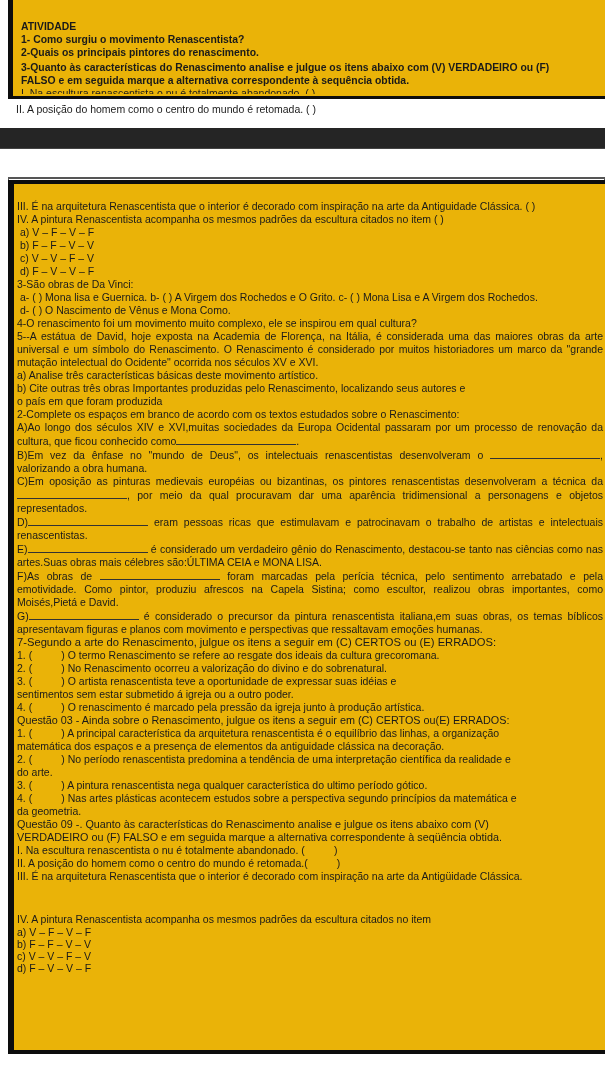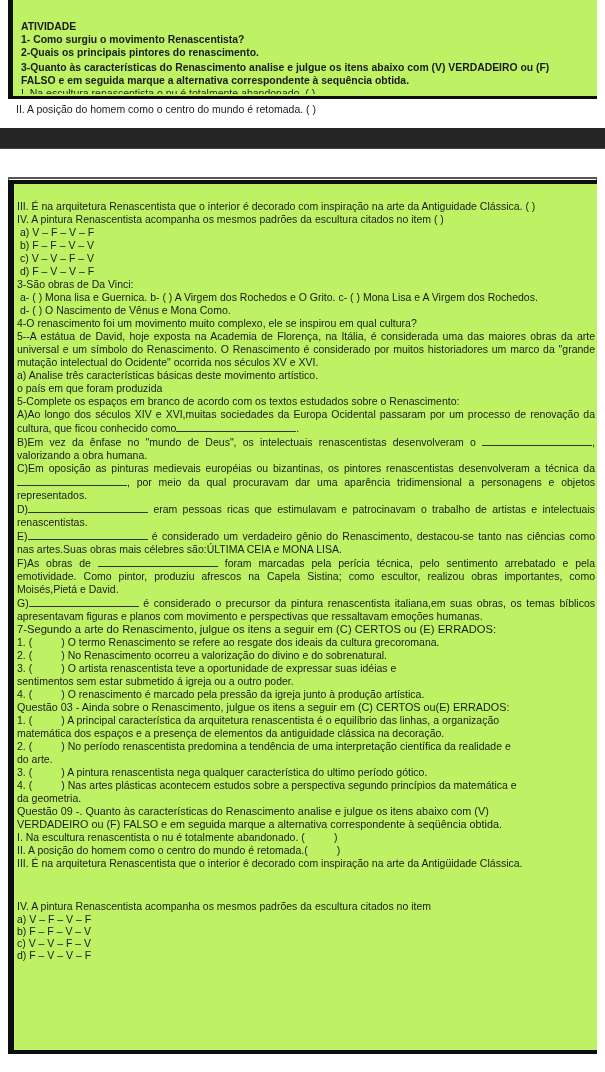--- a/index.html
+++ b/index.html
@@ -1,20 +1,20 @@
 <!DOCTYPE html>
 <html><head>
   <meta charset="utf-8">
   <style>
     html, body { margin: 0; padding: 0; background: #ffffff; }
     body {
       width: 605px; height: 1072px; position: relative; overflow: hidden;
       font-family: "Liberation Sans", sans-serif; color: #1a1a1a;
     }
-    .sheet { position: absolute; left: 8px; right: 8px; background: #bef264; }
+    .sheet { position: absolute; left: 8px; right: 0; background: #eab308; }
     .sheet1 {
       top: 0; height: 96px;
       border-left: 5px solid #0d0d0d; border-bottom: 3px solid #0d0d0d;
       box-shadow: 0 3px 0 -1px #fff, 0 4px 0 0 #111;
     }
     .sheet1-inner { padding: 20px 0 0 8px; overflow: hidden; height: 76px; }
     .strip { position: absolute; left: 0; right: 0; top: 99px; height: 22px; background: #fff; padding-left: 16px; }
     .dark-band { position: absolute; left: 0; right: 0; top: 128px; height: 20px; background: #252525; border-bottom: 1px solid #444; }
     .sheet2 {
       top: 180px; height: 866px;
@@ -62,23 +62,24 @@
     <div class="ln alt">d) F – V – V – F</div>
 
     <div class="ln b">3-São obras de Da Vinci:</div>
     <div class="ln pad">a-   ( ) Mona lisa e Guernica. b- ( ) A Virgem dos Rochedos e O Grito. c- ( ) Mona Lisa e A Virgem dos Rochedos.</div>
     <div class="ln pad">d- ( ) O Nascimento de Vênus e Mona Como.</div>
 
     <div class="ln b">4-O renascimento foi um movimento muito complexo, ele se inspirou em qual cultura?</div>
 
     <div class="ln just">5--A estátua de David, hoje exposta na Academia de Florença, na Itália, é considerada uma das maiores obras da arte universal e um símbolo do Renascimento. O Renascimento é considerado por muitos historiadores um marco da "grande mutação intelectual do Ocidente" ocorrida nos séculos XV e XVI.</div>
     <div class="ln b">a) Analise três características básicas deste movimento artístico.</div>
+    <div class="ln b">b) Cite outras três obras Importantes produzidas pelo Renascimento, localizando seus autores e</div>
     <div class="ln b">o país em que foram produzida</div>
 
-    <div class="ln b">5-Complete os espaços em branco de acordo com os textos estudados sobre o Renascimento:</div>
+    <div class="ln b">2-Complete os espaços em branco de acordo com os textos estudados sobre o Renascimento:</div>
     <div class="ln just">
       <span>A)Ao longo dos séculos XIV e XVI,muitas sociedades da Europa Ocidental passaram por um processo de renovação da cultura, que ficou conhecido como</span><span class="blank w120"></span><span>.</span>
     </div>
     <div class="ln just">
       <span>B)Em vez da ênfase no "mundo de Deus", os intelectuais renascentistas desenvolveram o</span> <span class="blank w110"></span><span>, valorizando a obra humana.</span>
     </div>
     <div class="ln just">
       <span>C)Em oposição as pinturas medievais européias ou bizantinas, os pintores renascentistas desenvolveram a técnica da</span> <span class="blank w110"></span><span>, por meio da qual procuravam dar uma aparência tridimensional a personagens e objetos representados.</span>
     </div>
     <div class="ln just">

